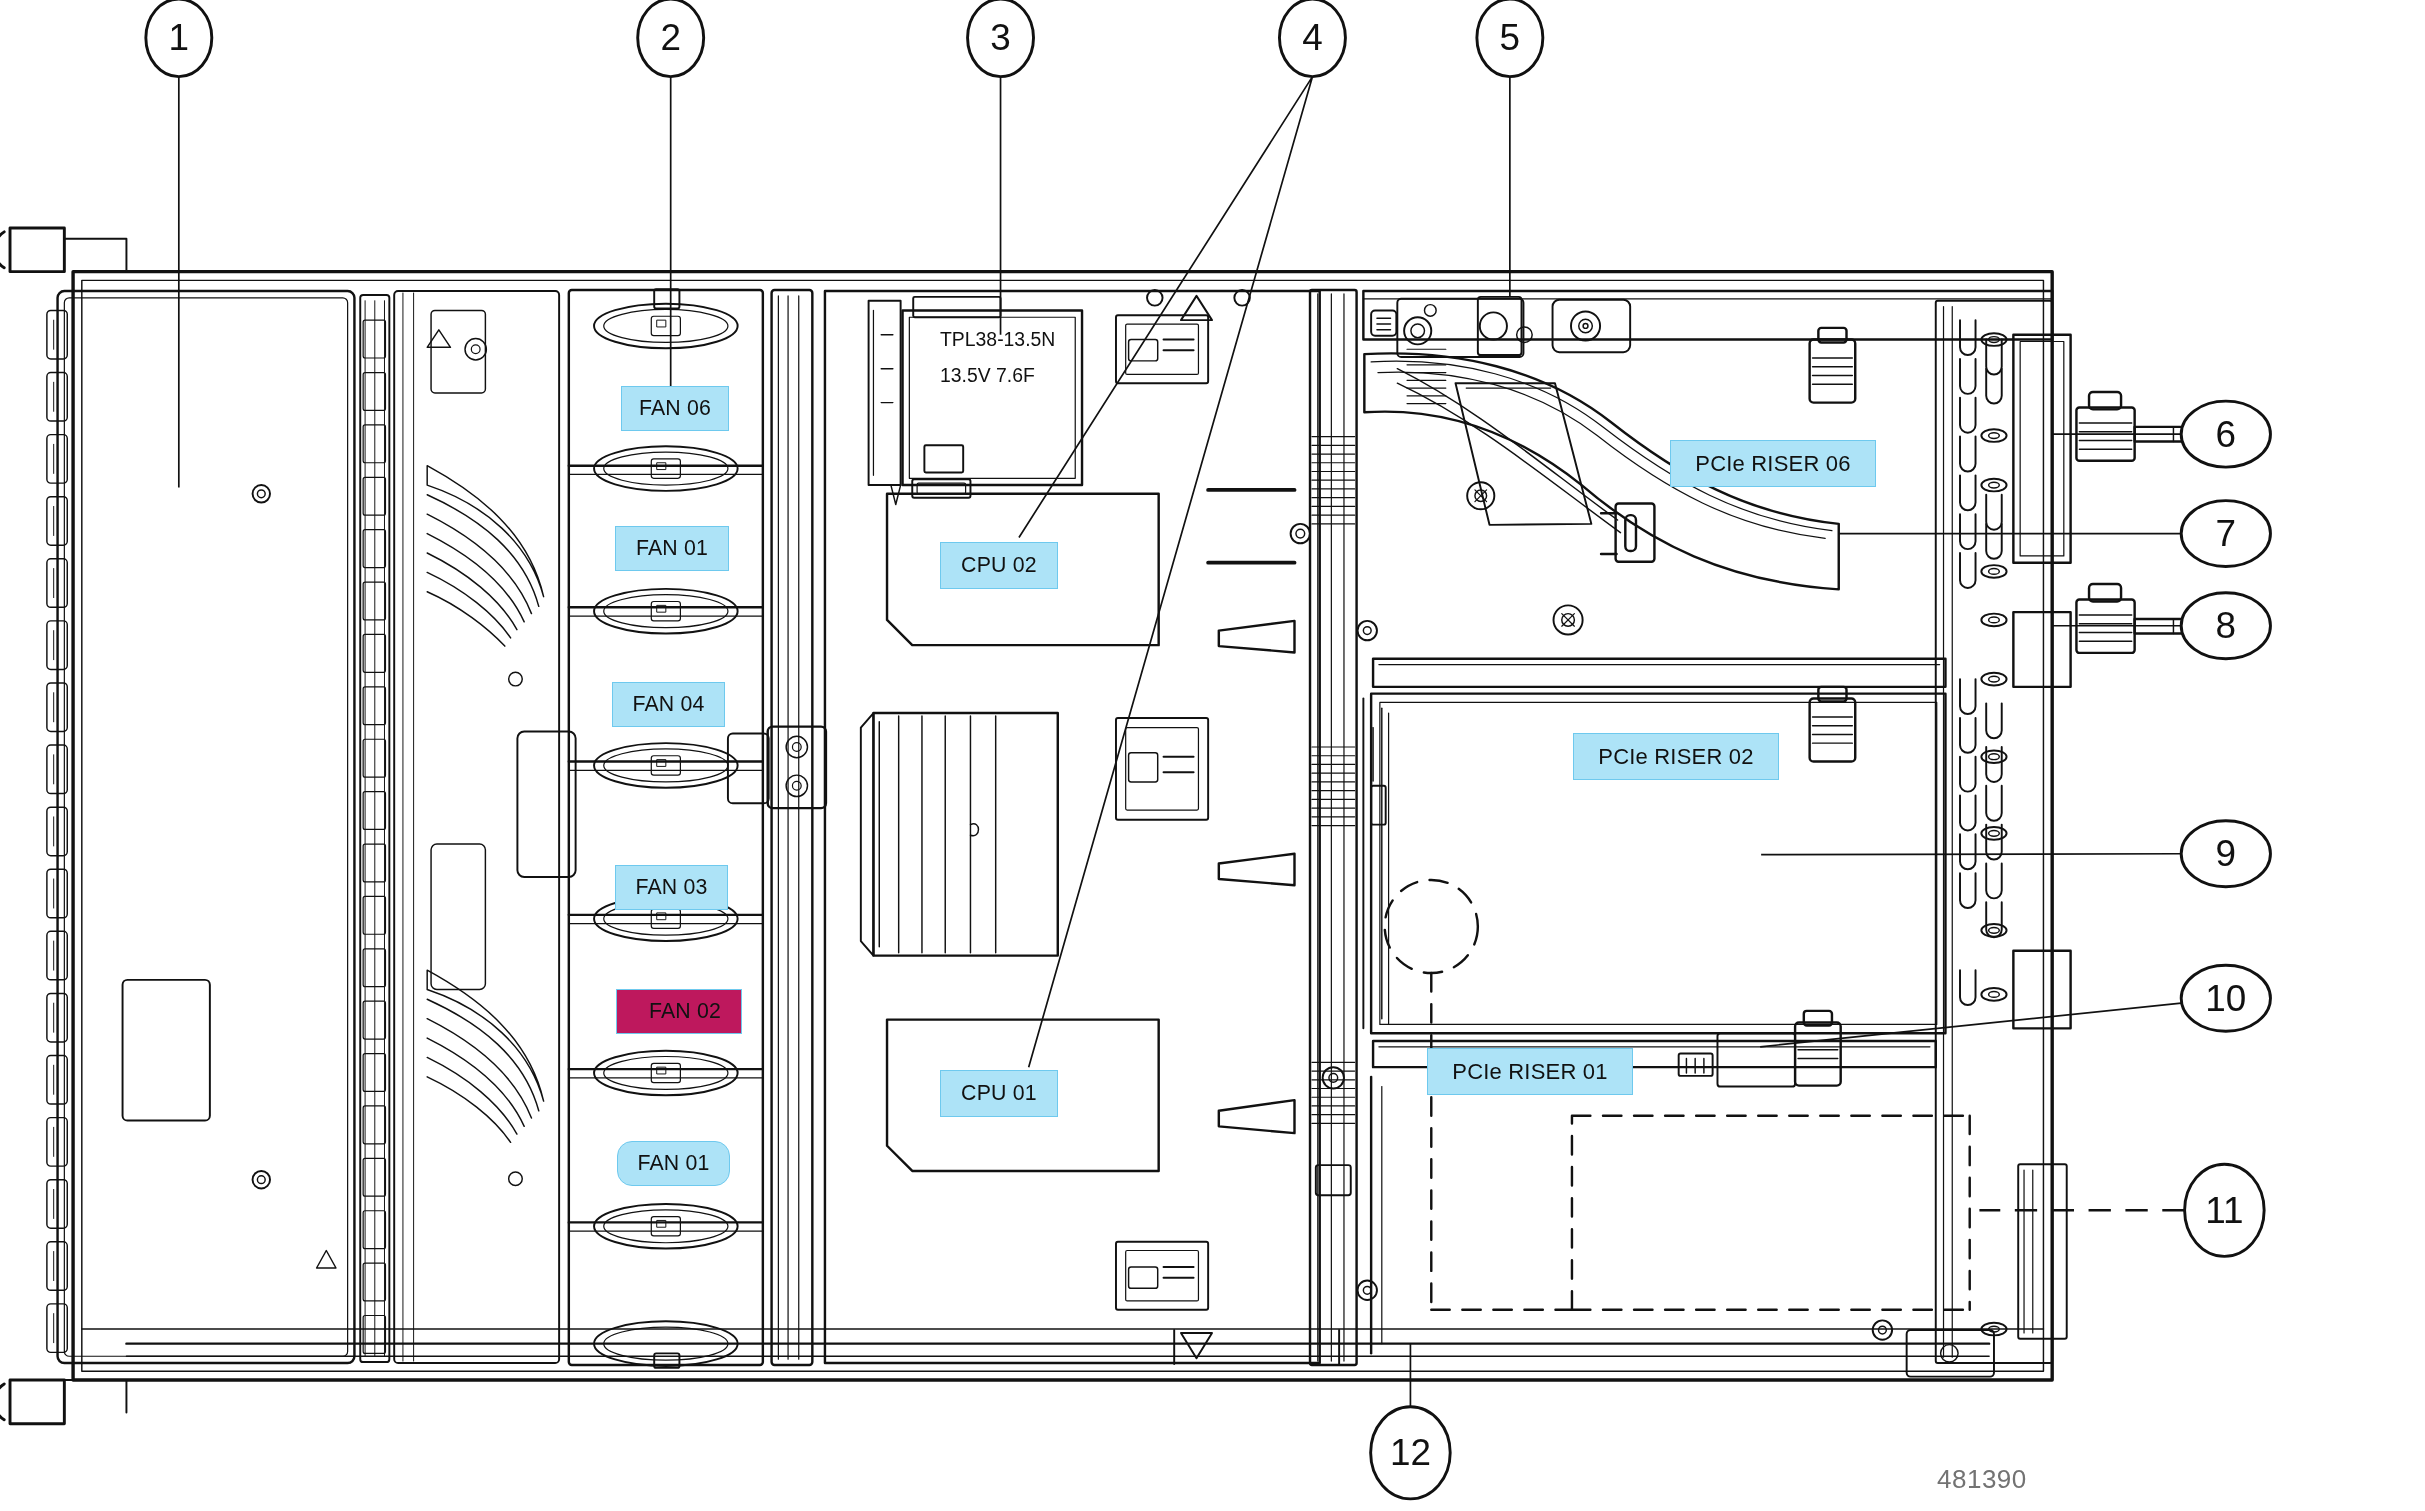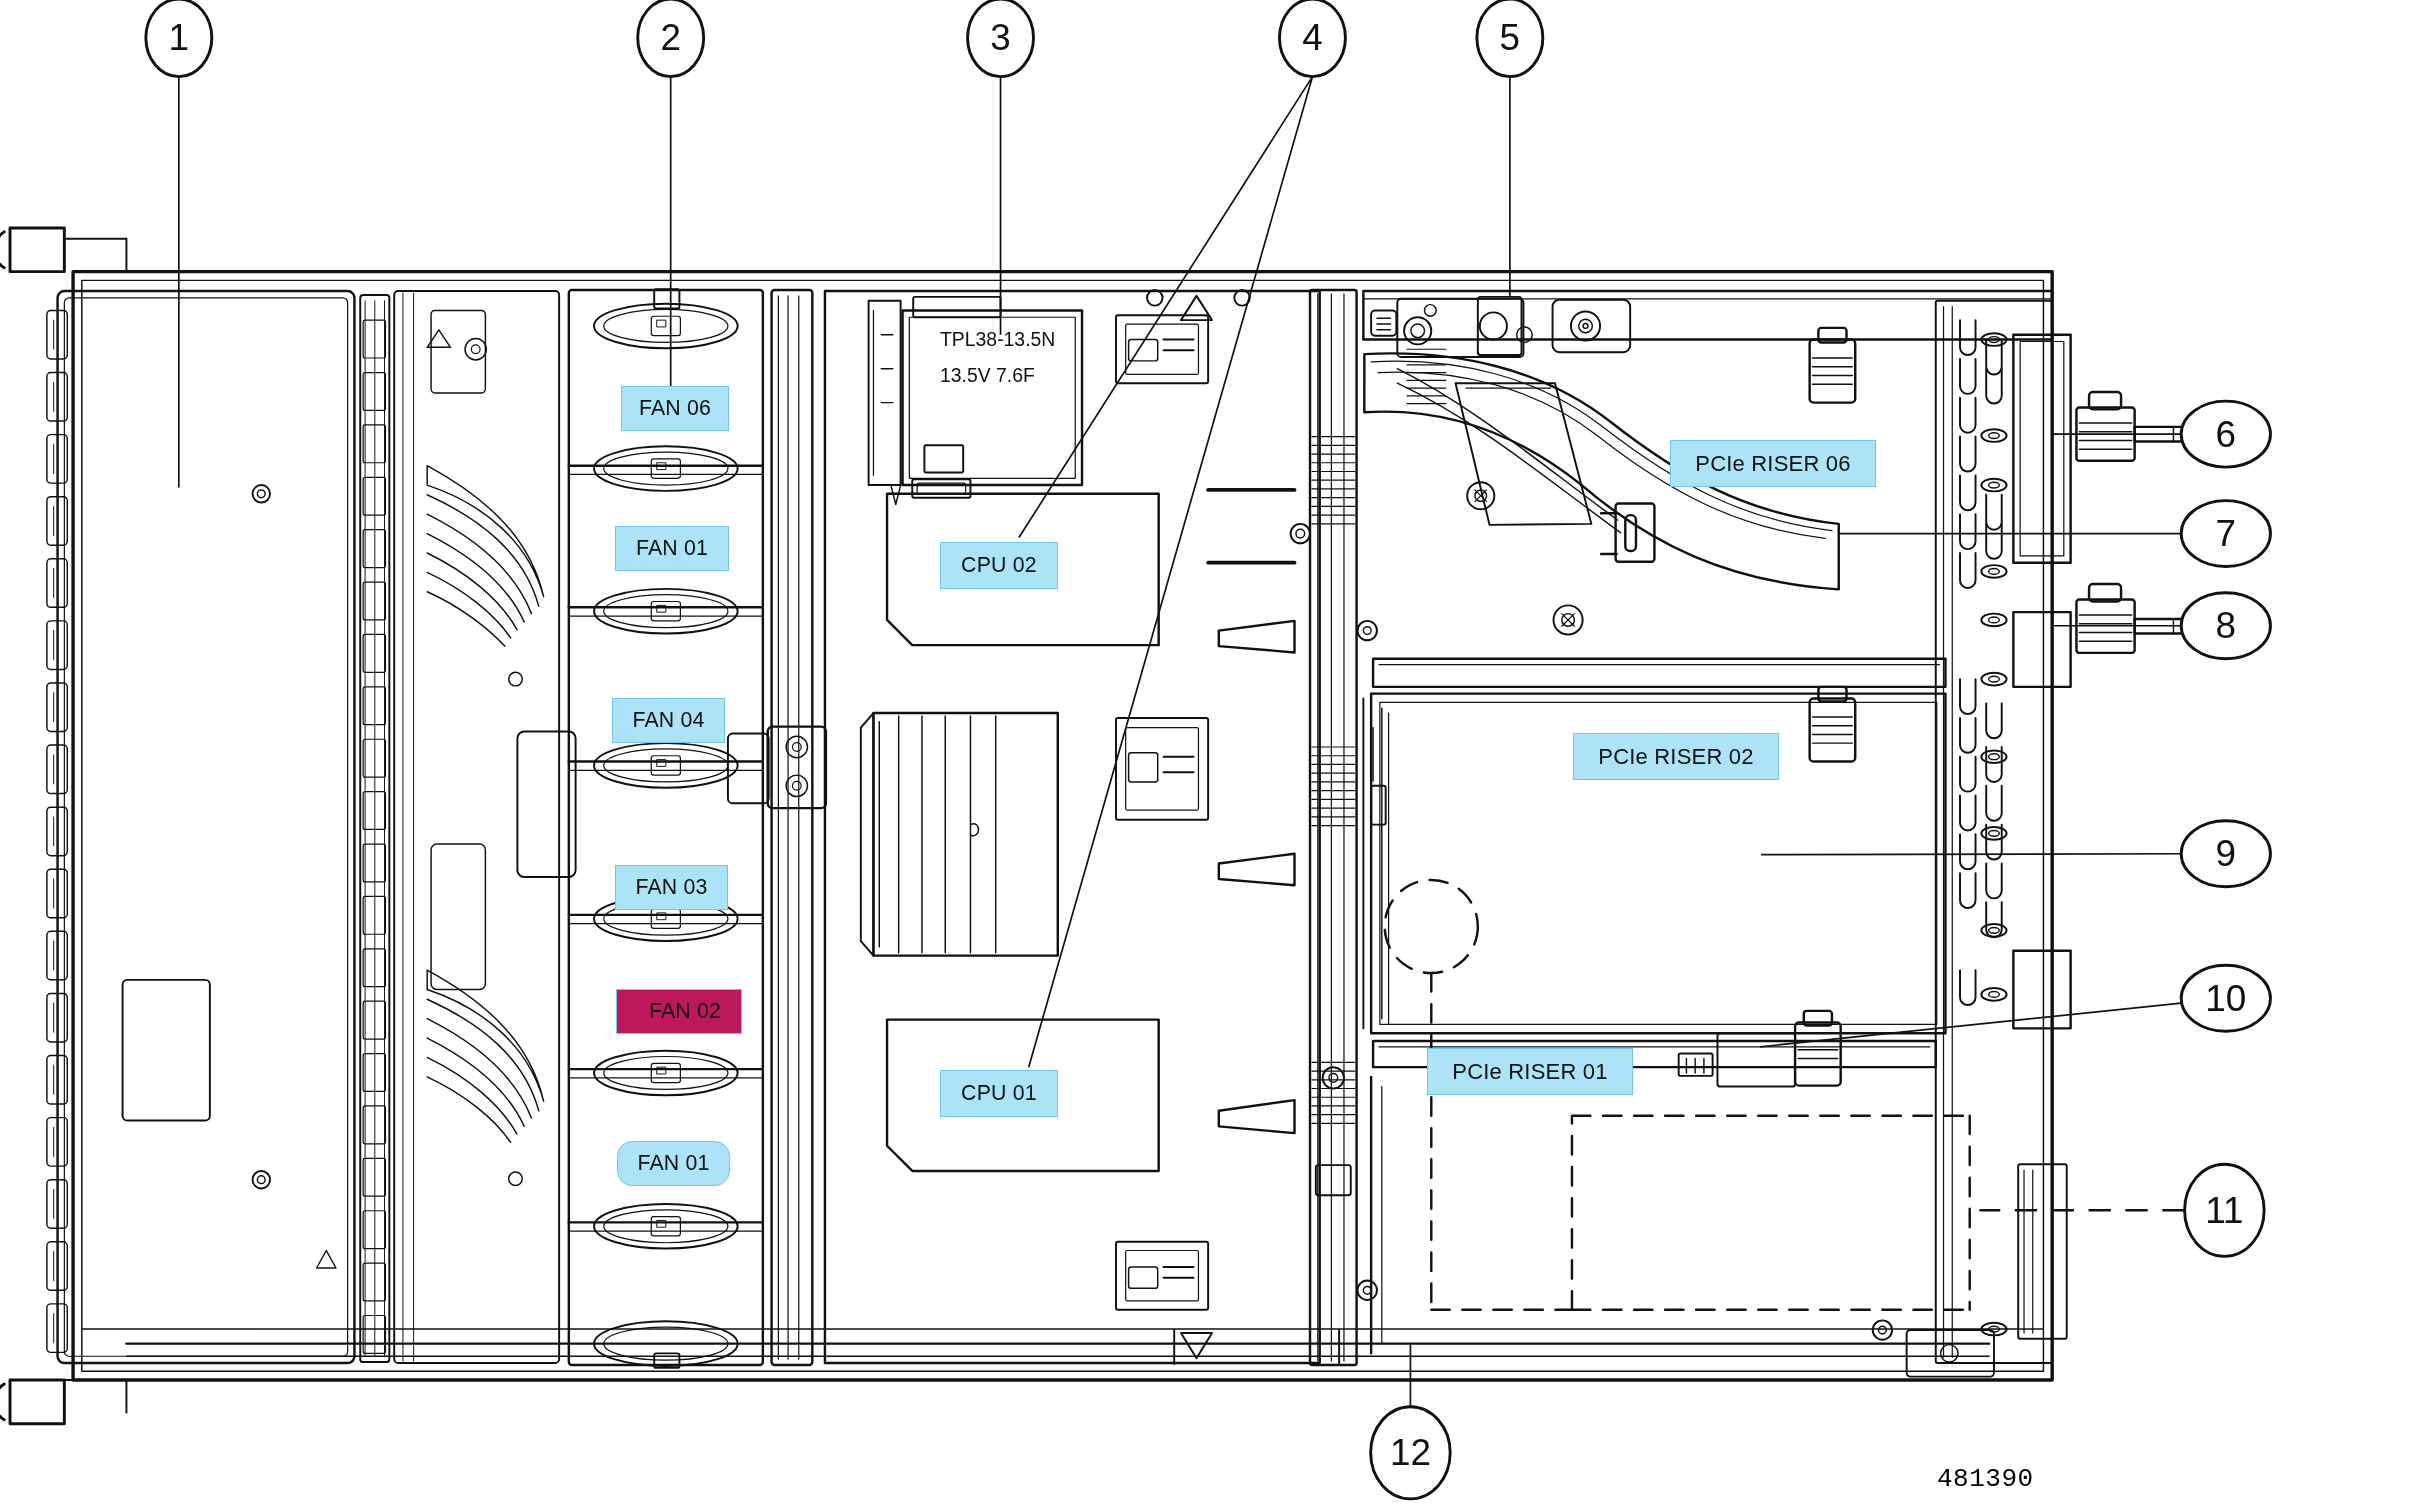--- a/index.html
+++ b/index.html
@@ -5,22 +5,22 @@
   html,body{margin:0;padding:0;background:#ffffff;}
   body{font-family:"Liberation Sans", sans-serif;}
   #stage{position:relative;width:2426px;height:1511px;background:#fff;overflow:hidden;}
   #stage svg.layer{position:absolute;left:0;top:0;width:2426px;height:1511px;}
   .lbl{position:absolute;background:#ADE3F7;border:1.5px solid #6EC9EE;
        display:flex;align-items:center;justify-content:center;
        font-family:"Liberation Sans",sans-serif;color:#111;white-space:nowrap;
        letter-spacing:0.2px;text-align:right;}
   .lbl.f{font-size:21.3px;}
   .lbl.r{font-size:22px;}
-  .partno{position:absolute;font-family:Liberation Mono, monospace;
-       font-size:26px;color:#000000;letter-spacing:0.5px;}
+  .partno{position:absolute;font-family:Liberation Sans, sans-serif;
+       font-size:26px;color:#737373;letter-spacing:0.5px;}
   .battxt{position:absolute;font-family:"Liberation Sans",sans-serif;
        font-size:19.4px;color:#111;white-space:nowrap;}
 </style>
 </head>
 <body>
 
 <div id="stage">
 
   <svg class="layer" viewBox="0 0 5000 3115">
     <g fill="none" stroke="#111" stroke-linejoin="round" stroke-linecap="round">
@@ -571,21 +571,21 @@
         </g>
       </g>
   </svg>
 
   <div class="battxt" style="left:940px;top:328px;">TPL38-13.5N</div>
   <div class="battxt" style="left:940px;top:364px;">13.5V  7.6F</div>
 
   <div id="labels">
       <div class="lbl f" style="left: 621px; top: 386px; width: 106px; height: 43px; background: rgb(173, 227, 247); border-color: rgb(110, 201, 238);">FAN 06</div>
       <div class="lbl f" style="left: 615px; top: 526px; width: 112px; height: 43px; background: rgb(173, 227, 247); border-color: rgb(110, 201, 238);">FAN 01</div>
-      <div class="lbl f" style="left: 612px; top: 682px; width: 111px; height: 43px; background: rgb(173, 227, 247); border-color: rgb(110, 201, 238); margin-top: 16px;">FAN 04</div>
+      <div class="lbl f" style="left: 612px; top: 682px; width: 111px; height: 43px; background: rgb(173, 227, 247); border-color: rgb(110, 201, 238);">FAN 04</div>
       <div class="lbl f" style="left: 615px; top: 833px; width: 111px; height: 43px; background: rgb(173, 227, 247); border-color: rgb(110, 201, 238); margin-top: 32px;">FAN 03</div>
       <div class="lbl f" style="left: 616px; top: 989px; width: 112px; height: 43px; background: #be185d; border-color: rgb(110, 201, 238); padding-left: 12px;">FAN 02</div>
       <div class="lbl f" style="left: 617px; top: 1141px; width: 111px; height: 43px; background: rgb(173, 227, 247); border-color: rgb(110, 201, 238); border-radius: 15px;">FAN 01</div>
       <div class="lbl f" style="left: 940px; top: 542px; width: 116px; height: 45px; background: rgb(173, 227, 247); border-color: rgb(110, 201, 238);">CPU 02</div>
       <div class="lbl f" style="left: 940px; top: 1070px; width: 116px; height: 45px; background: rgb(173, 227, 247); border-color: rgb(110, 201, 238);">CPU 01</div>
       <div class="lbl r" style="left: 1670px; top: 440px; width: 204px; height: 45px; background: rgb(173, 227, 247); border-color: rgb(110, 201, 238);">PCIe RISER 06</div>
       <div class="lbl r" style="left: 1573px; top: 733px; width: 204px; height: 45px; background: rgb(173, 227, 247); border-color: rgb(110, 201, 238);">PCIe RISER 02</div>
       <div class="lbl r" style="left: 1427px; top: 1048px; width: 204px; height: 45px; background: rgb(173, 227, 247); border-color: rgb(110, 201, 238);">PCIe RISER 01</div>
     </div>
 

